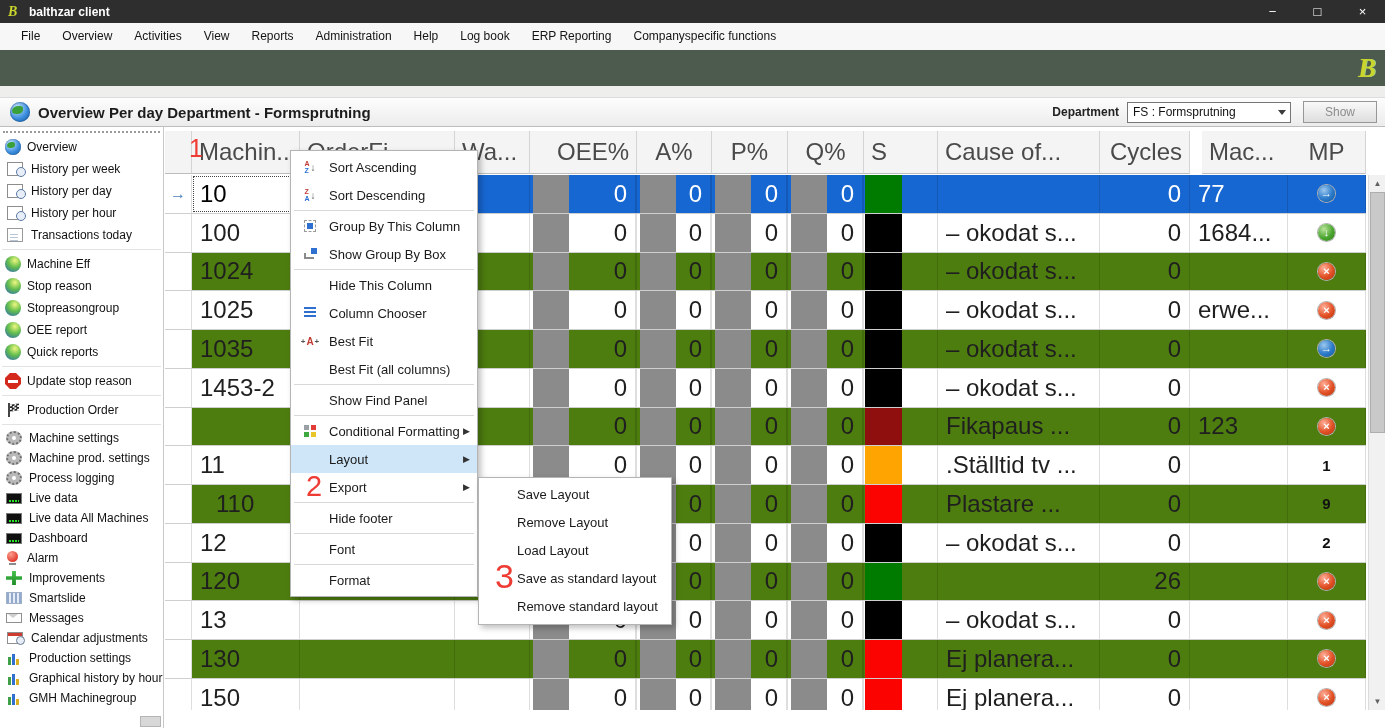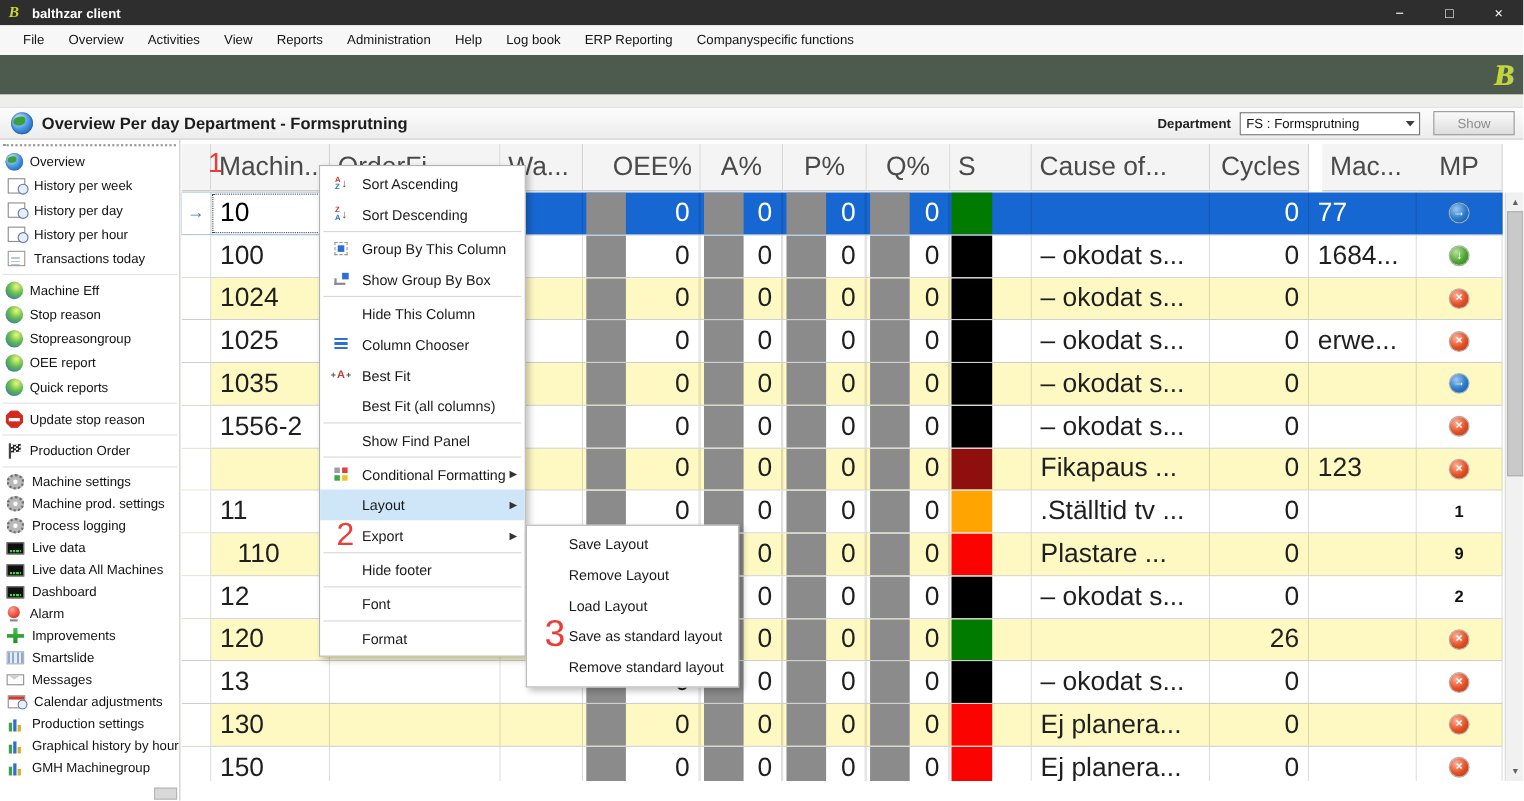--- a/index.html
+++ b/index.html
@@ -73,21 +73,21 @@
       linear-gradient(#2f6fd0 0 0) 6px 100%/3px 11px no-repeat,
       linear-gradient(#d8b020 0 0) 10px 100%/3px 6px no-repeat; }
 
   
   .grid { position:absolute; left:165px; top:127px; width:1220px; height:583px; background:#fff; overflow:hidden; }
   .grid-header { position:absolute; left:0; top:4px; width:1201px; height:43px; }
   .hdr-cell { position:absolute; top:0; height:43px; background:#f4f4f4; border-right:1px solid #d4d4d4; border-bottom:1px solid #bdbdbd; font-size:24px; color:#4a4a4a; display:flex; align-items:center; padding:0 7px; white-space:nowrap; overflow:hidden; }
   .hdr-cell.al-right { justify-content:flex-end; }
   .hdr-cell.al-center { justify-content:center; }
   .grid-row { position:absolute; left:0; width:1201px; height:38.75px; background:#fff; border-bottom:1px solid #cfcfcf; color:#1f1f1f; }
-  .grid-row.alt { background:#fef9c3; }
+  .grid-row.alt { background:#4d7c0f; }
   .grid-row.selected { background:var(--sel,#1767d2); color:#fff; }
   .cell { position:absolute; top:0; bottom:0; border-right:1px solid rgba(0,0,0,0.13); display:flex; align-items:center; overflow:hidden; color:inherit; }
   .cell.ind { background:#fff; color:#4a7ebb; justify-content:center; font-size:16px; }
   .cell-text { font-size:24px; white-space:nowrap; }
   .cell.al-left { padding-left:8px; }
   .cell.al-right { justify-content:flex-end; padding-right:8px; }
   .cell.al-center { justify-content:center; }
   .focus-cell { background:#fff; color:#000; outline:1px dotted #444; outline-offset:-2px; }
   .val-bar { position:absolute; left:3px; top:0; bottom:0; width:36px; background:var(--bar-grey,#8b8b8b); }
   .status-bar { position:absolute; left:1px; top:0; bottom:0; width:37px; }
@@ -552,21 +552,21 @@
         <div class="cell al-left" style="left: 1025px; width: 98px;">
           <span class="cell-text"></span>
         </div>
         <div class="cell al-center" style="left: 1123px; width: 78px;">
           <span class="mp-icon mp-blue">→</span>
         </div>
       </div>
       <div class="grid-row" style="top: 241.75px;">
         <div class="cell ind" style="left: 0px; width: 27px;"></div>
         <div class="cell al-left" style="left: 27px; width: 108px;">
-          <span class="cell-text">1556-2</span>
+          <span class="cell-text">1453-2</span>
         </div>
         <div class="cell" style="left: 135px; width: 155px;"></div>
         <div class="cell al-center" style="left: 290px; width: 75px;"></div>
         <div class="cell" style="left: 365px; width: 107px;">
           <span class="val-bar"></span>
           <span class="cell al-right" style="position: absolute; left: 0px; right: 0px;">
             <span class="num">0</span>
           </span>
         </div>
         <div class="cell" style="left: 472px; width: 75px;">

